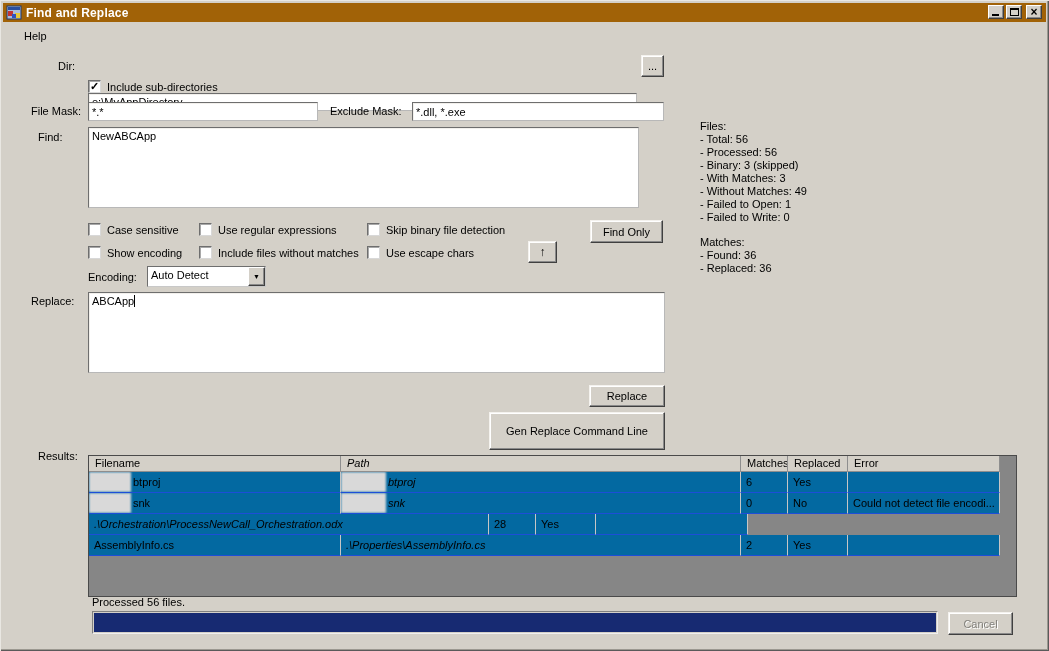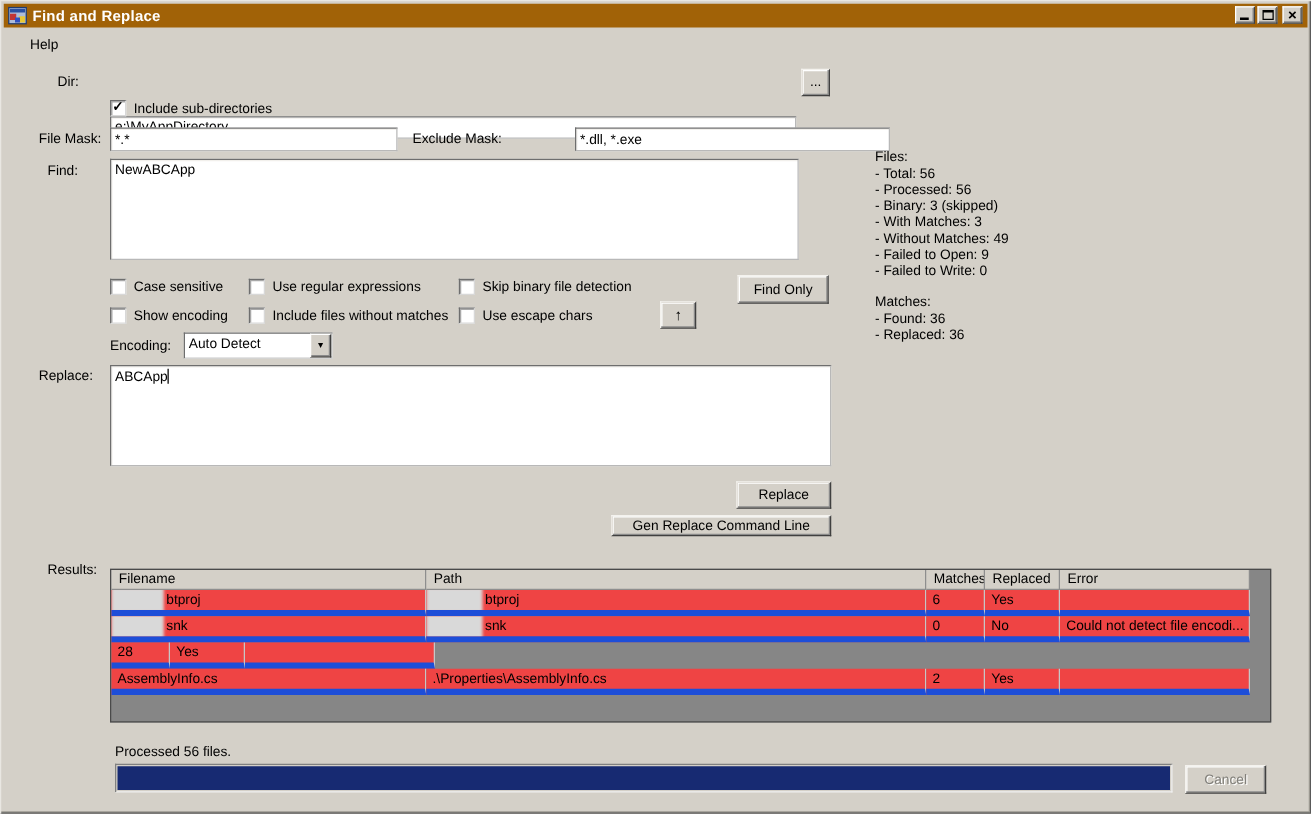--- a/index.html
+++ b/index.html
@@ -65,34 +65,34 @@
   .combo-val{ flex:1; font-size:11px; padding:2px 3px; white-space:nowrap; overflow:hidden; }
   .combo-arrow{
     width:17px; background:#d4d0c8; border:1px solid; border-color:#fff #404040 #404040 #fff;
     box-shadow: inset -1px -1px 0 #8a8a8a; font-size:7px; display:flex; align-items:center; justify-content:center; color:#000;
   }
 
   .stats{ position:absolute; left:700px; font-size:11px; line-height:13px; color:#000; }
   .stats div{ white-space:nowrap; }
 
   .grid{
-    position:absolute; left:88px; top:455px; width:929px; height:123px;
+    position:absolute; left:88px; top:455px; width:929px; height:142px;
     background:#868686; border:1px solid #4a4a4a; font-size:11px; overflow:hidden;
   }
   .grow{ display:flex; height:21px; }
   .ghead{ display:flex; height:16px; }
   .gh{
     background:#d4d0c8; padding:1px 0 0 6px; border-right:1px solid #8e8e8e; border-bottom:1px solid #8e8e8e;
     white-space:nowrap; overflow:hidden;
   }
   .gc{
-    background:#ef4444; padding:3px 0 0 5px; border-right:1px solid #c6c6c6; border-bottom:5px solid #1d4ed8;
+    background:#0369a1; padding:3px 0 0 5px; border-right:1px solid #c6c6c6; border-bottom:1px solid #1d4ed8;
     white-space:nowrap; overflow:hidden; display:flex; align-items:center; padding-top:0;
   }
-  .c1{ width:252px; } .c2{ width:400px; } .c3{ width:47px; } .c4{ width:60px; } .c5{ width:152px; }
+  .c1{ width:252px; } .c2{ width:400px;font-style:italic; } .c3{ width:47px; } .c4{ width:60px; } .c5{ width:152px; }
   .cfill{ flex:1; background:#868686; border:none; padding:0; }
   .redact{ width:42px; height:20px; background:#d9d9d9; margin:0 2px 0 -5px; filter:blur(1.2px); flex:0 0 auto; }
   .redact.rp{ width:45px; }
 
   .pbar{
     position:absolute; left:92px; top:611px; width:846px; height:23px; background:#d4d0c8;
     border:1px solid; border-color:#808080 #efefef #efefef #808080; padding:1px;
   }
   .pfill{ height:100%; background:#172a72; }
 </style>
@@ -118,33 +118,33 @@
           <span class="glyph-max"></span>
         </div>
       <div class="cap-btn close">
           <span class="glyph-close">×</span>
         </div>
     </div>
   </div>
 
   <div class="menubar-item">Help</div>
 
-  <div class="lbl" style="left:46px;top:60px;">Dir:</div>
+  <div class="lbl" style="left:58px;top:60px;">Dir:</div>
   <input class="tb" style="left: 88px; top: 57px; width: 549px; height: 18px; margin-top: 36px;" value="e:\MyAppDirectory">
   <div class="btn" style="left:641px;top:55px;width:23px;height:22px;">...</div>
 
   <div class="cb" style="left:88px;top:80px;">
     <span class="cbbox">✓</span>
     <span>Include sub-directories</span>
   </div>
 
   <div class="lbl" style="left:31px;top:105px;text-align:center;">File Mask:</div>
   <input class="tb" style="left: 88px; top: 102px; width: 230px; height: 19px;" value="*.*">
   <div class="lbl" style="left:330px;top:105px;">Exclude Mask:</div>
-  <input class="tb" style="left: 412px; top: 102px; width: 252px; height: 19px; margin-left: 48px;" value="*.dll, *.exe">
+  <input class="tb" style="left: 412px; top: 102px; width: 252px; height: 19px;" value="*.dll, *.exe">
 
   <div class="lbl" style="left:38px;top:131px;">Find:</div>
   <div class="tb bigbox" style="left:88px;top:127px;width:551px;height:81px;">
     <span>NewABCApp</span>
   </div>
 
   <div class="cb" style="left:88px;top:223px;">
     <span class="cbbox"></span>
       <span>Case sensitive</span>
   </div>
@@ -177,30 +177,30 @@
     <span class="combo-val">Auto Detect</span>
     <span class="combo-arrow">▼</span>
   </div>
 
   <div class="lbl" style="left:31px;top:295px;">Replace:</div>
   <div class="tb bigbox" style="left:88px;top:292px;width:577px;height:81px;">
     <span>ABCApp</span><span class="caret"></span>
   </div>
 
   <div class="btn" style="left:589px;top:385px;width:76px;height:22px;">Replace</div>
-  <div class="btn" style="left:489px;top:412px;width:176px;height:17px;">Gen Replace Command Line</div>
+  <div class="btn" style="left:489px;top:412px;width:176px;height:38px;">Gen Replace Command Line</div>
 
   <div class="stats" style="top:120px;">
     <div>Files:</div>
     <div>- Total: 56</div>
     <div>- Processed: 56</div>
     <div>- Binary: 3 (skipped)</div>
     <div>- With Matches: 3</div>
     <div>- Without Matches: 49</div>
-    <div>- Failed to Open: 9</div>
+    <div>- Failed to Open: 1</div>
     <div>- Failed to Write: 0</div>
   </div>
   <div class="stats" style="top:236px;">
     <div>Matches:</div>
     <div>- Found: 36</div>
     <div>- Replaced: 36</div>
   </div>
 
   <div class="lbl" style="left:38px;top:450px;">Results:</div>
   <div class="grid">
@@ -234,20 +234,21 @@
       <div class="gc c2">
           <span class="redact rp"></span>
           <span>snk</span>
         </div>
       <div class="gc c3">0</div>
       <div class="gc c4">No</div>
       <div class="gc c5">Could not detect file encodi...</div>
       <div class="gc cfill"></div>
     </div>
     <div class="grow">
+      <div class="gc c2">.\Orchestration\ProcessNewCall_Orchestration.odx</div>
       <div class="gc c3">28</div>
       <div class="gc c4">Yes</div>
       <div class="gc c5"></div>
       <div class="gc cfill"></div>
     </div>
     <div class="grow">
       <div class="gc c1">AssemblyInfo.cs</div>
       <div class="gc c2">.\Properties\AssemblyInfo.cs</div>
       <div class="gc c3">2</div>
       <div class="gc c4">Yes</div>

